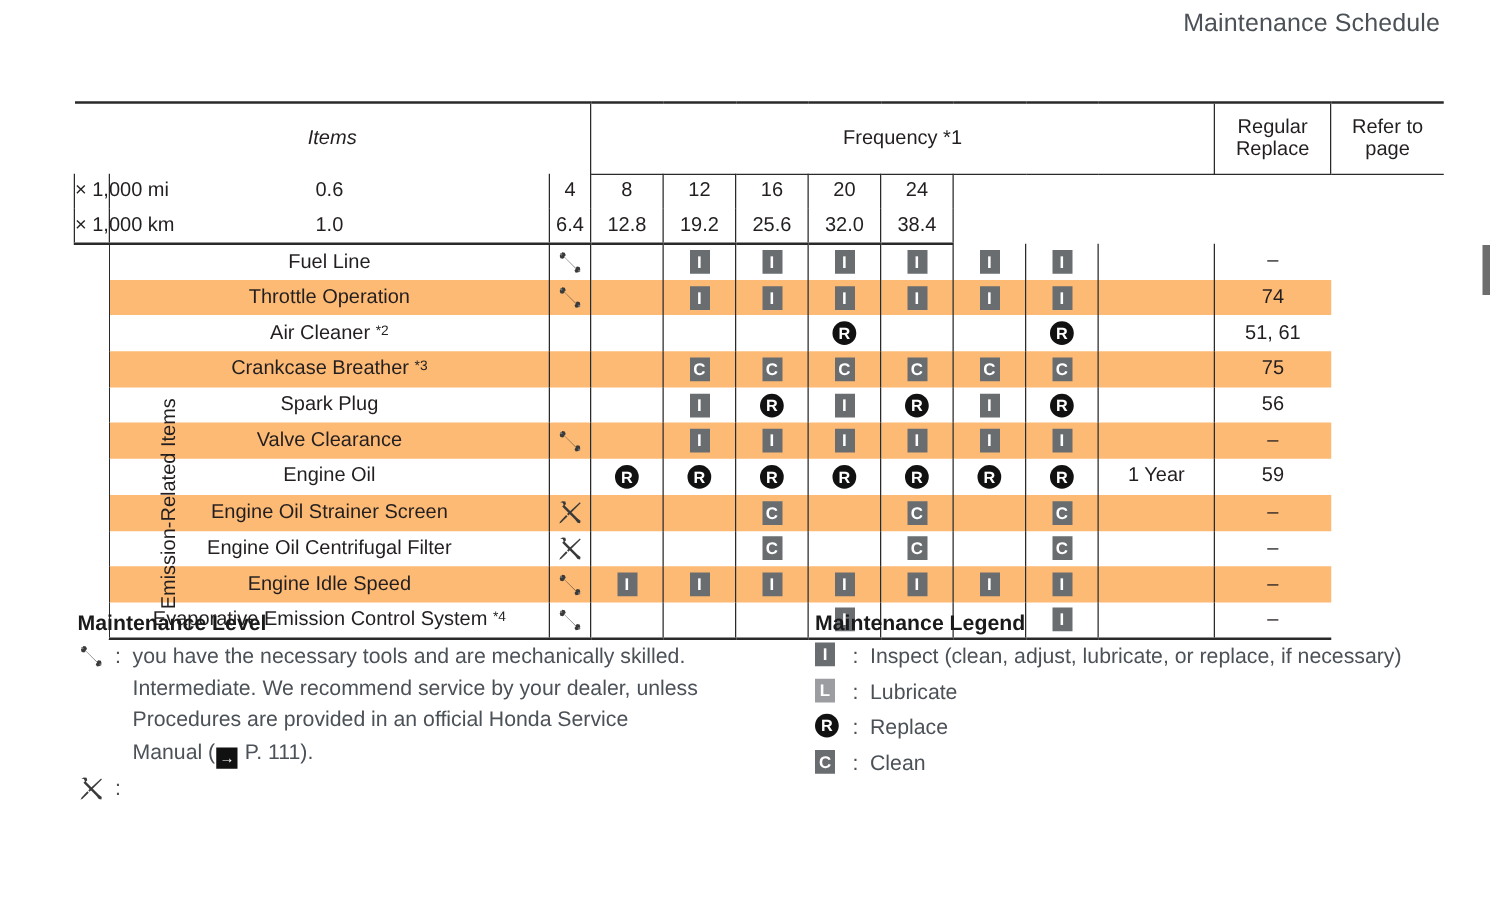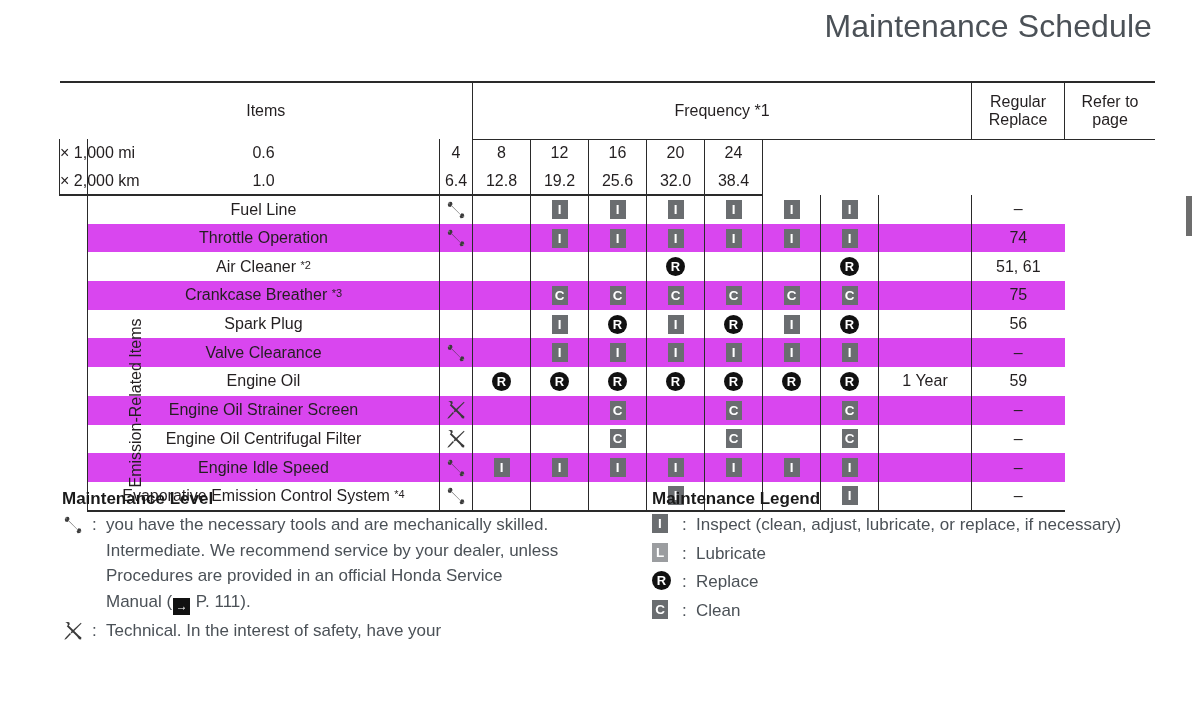--- a/index.html
+++ b/index.html
@@ -14,21 +14,21 @@
   #page {
     position: relative;
     width: 1192px; height: 728px;
   }
 
   
   #page-title {
     position: absolute;
     right: 40px;
     top: 8px;
-    font-size: 32px;
+    font-size: 20px;
     color: #4b5157;
     letter-spacing: 0.1px;
     white-space: nowrap;
   }
 
   
   #edge-tab {
     position: absolute;
     right: 0px;
     top: 196px;
@@ -62,38 +62,39 @@
   .rule-top    { border-top: 2px solid #2a2a2a; }
   .rule-bottom { border-bottom: 2px solid #2a2a2a; }
   .rule-thin-b { border-bottom: 1px solid #2a2a2a; }
   .noborder-l { border-left: none !important; }
   .noborder-r { border-right: none !important; margin-top: 35px; }
 
   
   .h-items {
     height: 57px;
     font-size: 17px;
+    font-style: italic;
   }
   .h-freq {
     height: 28px;
     font-size: 16px;
   }
   .h-unit {
     height: 28px;
     font-size: 16px;
     white-space: nowrap;
   }
   .h-side {
     font-size: 16px;
     line-height: 1.12;
   }
 
   
   tr.r td { height: 28.7px; }
-  tr.shade td { background: #d946ef; }
+  tr.shade td { background: #fdba74; }
   td.item {
     text-align: left;
     padding-left: 9px;
     font-size: 16.5px;
     white-space: nowrap;
   }
   td.item sup { font-size: 11px; vertical-align: 3px; letter-spacing:0; }
   td.vert {
     width: 28px;
     position: relative;
@@ -242,21 +243,21 @@
           <td class="h-unit" colspan="1">× 1,000 mi</td>
           <td class="h-unit">0.6</td>
           <td class="h-unit">4</td>
           <td class="h-unit">8</td>
           <td class="h-unit">12</td>
           <td class="h-unit">16</td>
           <td class="h-unit">20</td>
           <td class="h-unit">24</td>
         </tr>
         <tr>
-          <td class="h-unit rule-bottom">× 2,000 km</td>
+          <td class="h-unit rule-bottom">× 1,000 km</td>
           <td class="h-unit rule-bottom">1.0</td>
           <td class="h-unit rule-bottom">6.4</td>
           <td class="h-unit rule-bottom">12.8</td>
           <td class="h-unit rule-bottom">19.2</td>
           <td class="h-unit rule-bottom">25.6</td>
           <td class="h-unit rule-bottom">32.0</td>
           <td class="h-unit rule-bottom">38.4</td>
         </tr>
       </thead>
       <tbody id="tbody">
@@ -472,21 +473,20 @@
         <div class="lg-row">
           <span class="lg-key"><svg class="tool-ico" viewBox="0 0 24 24">
               <g fill="#3a3a3a">
                 <path d="M3.4 3.0 L5.6 3.4 L6.5 5.5 L5.2 6.8 L16.4 18.0 L18.6 20.9 L20.8 21.4 L21.2 19.2 L18.4 17.0 L7.3 5.9 L8.5 4.6 L7.9 2.5 L5.6 2.1 Z"></path>
                 <path d="M20.6 3.0 L21.3 3.9 L10.6 14.6 L9.4 13.4 Z"></path>
                 <path d="M8.6 14.2 L9.8 15.4 L4.6 20.6 L2.6 21.6 L3.6 19.6 Z"></path>
               </g>
             </svg></span>
           <span class="lg-colon">:</span>
           <span class="lg-text">
-            <span class="ind">Technical. In the interest of safety, have your</span>
           </span>
         </div>
       </div>
   </div>
 
   <div id="legend-right">
     <div class="legend-head">Maintenance Legend</div>
     <div id="leg-items">
         <div class="lg-row">
           <span class="lg-key"><span class="badge">I</span></span>

